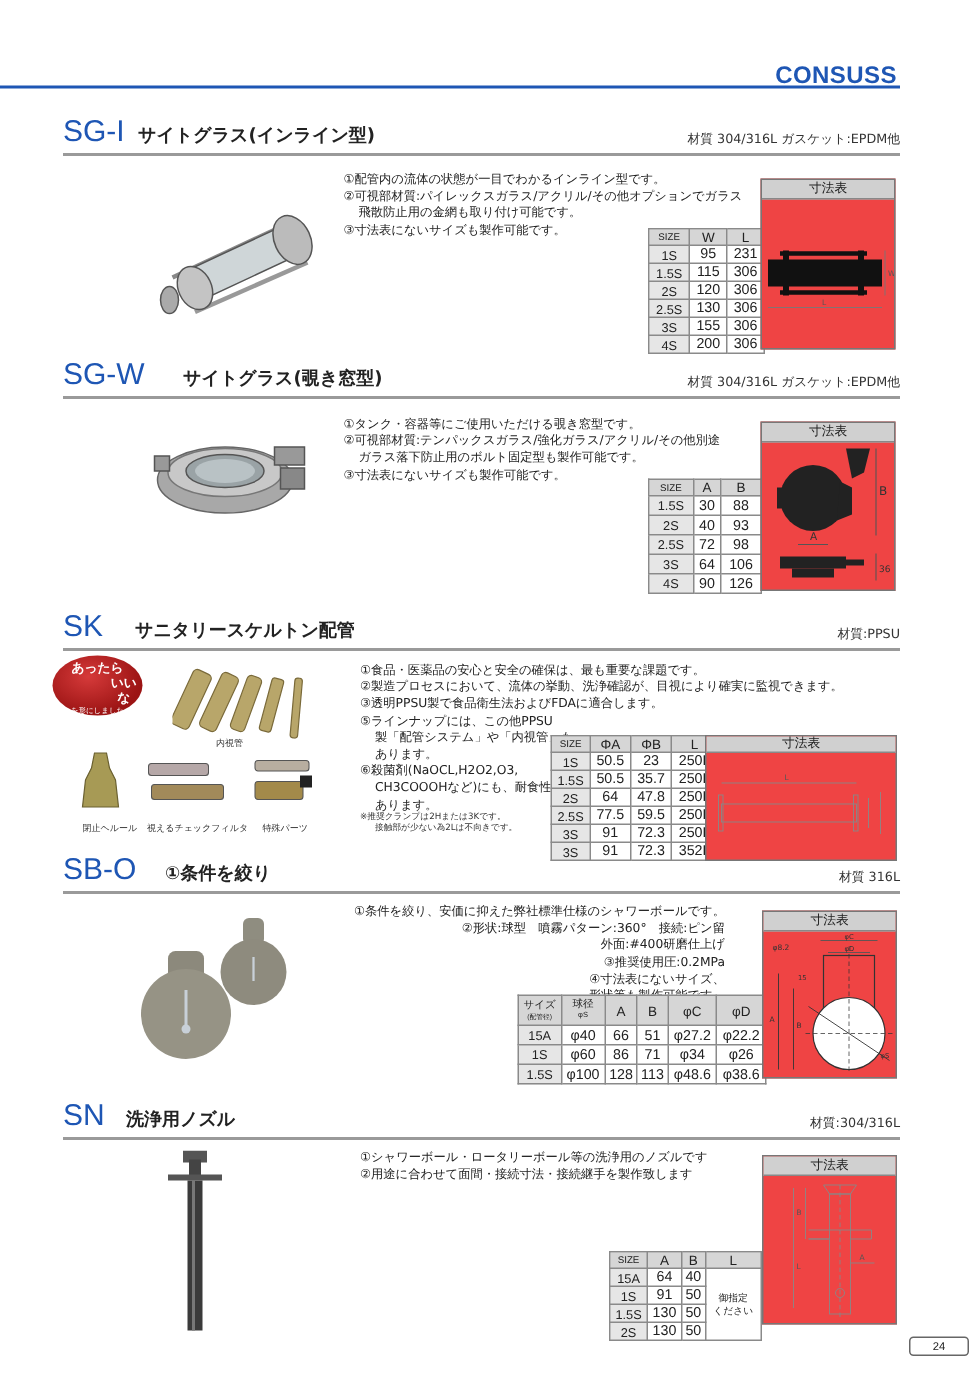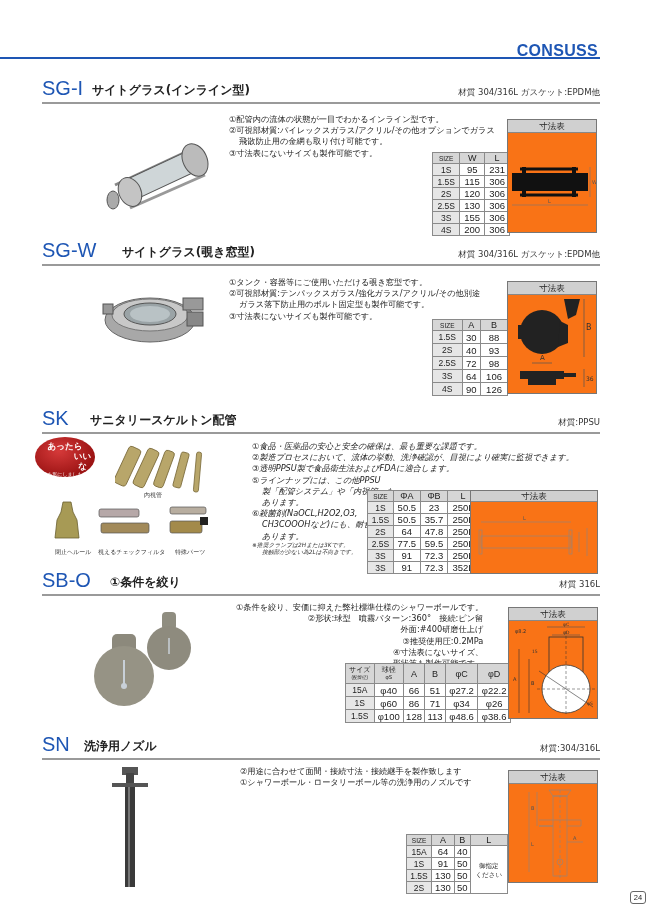--- a/index.html
+++ b/index.html
@@ -17,32 +17,32 @@
   .desc div { white-space: nowrap; }
   .desc .indent { padding-left: 10px; }
   .desc .note { font-size: 5.8px; line-height: 7px; color: #333; }
 
   table.spec { position: absolute; border-collapse: collapse; background: #fff; }
   table.spec td, table.spec th { border: 1px solid #8a8a8a; text-align: center; font-size: 9.5px; font-family: "Liberation Sans", sans-serif; font-weight: normal; color: #222; padding: 0; }
   table.spec th { background: #d6d6d6; font-size: 9px; }
   table.spec td.sz { background: #e6e6e6; font-size: 8.5px; }
   table.spec th.sz { font-size: 6.5px; }
 
-  .dimbox { position: absolute; border: 1px solid #777; background: #f97316; }
+  .dimbox { position: absolute; border: 1px solid #777; background: #ef4444; }
   .dimbox .dim-head { height: 13px; background: #d0d0d0; border-bottom: 1px solid #888; font-size: 8.5px; text-align: center; line-height: 13px; color: #222; }
   .dimbox svg { display: block; }
 
   .photo { position: absolute; }
   .badge { position: absolute; left: 35px; top: 437px; width: 60px; height: 40px; border-radius: 50%; background: radial-gradient(ellipse at 40% 35%, #d63a3a, #9c1414 70%); color: #fff; text-align: center; font-family: "DejaVu Serif", serif; }
   .badge .b1 { font-size: 8.5px; line-height: 10px; margin-top: 4px; font-weight: bold; }
   .badge .b2 { font-size: 8.5px; line-height: 10px; font-weight: bold; padding-left: 35px; }
   .badge .b3 { font-size: 5px; line-height: 7px; }
   .caption { position: absolute; font-size: 6px; color: #333; white-space: nowrap; }
 
-  .page-num { position: absolute; left: 630px; top: 891px; width: 16px; height: 13px; border: 1px solid #666; border-radius: 3px; font-size: 7.5px; text-align: center; line-height: 12px; color: #222; font-family: "Liberation Sans", sans-serif; }
+  .page-num { position: absolute; left: 606px; top: 891px; width: 40px; height: 13px; border: 1px solid #666; border-radius: 3px; font-size: 7.5px; text-align: center; line-height: 12px; color: #222; font-family: "Liberation Sans", sans-serif; }
 </style>
 </head>
 <body>
 
 <div class="brand-bar"></div>
 <div class="brand">CONSUSS</div>
 
 <div class="sec-head" style="top:74px;">
   <span class="sec-code">SG-I</span>
   <span class="sec-title" style="left:50px;">サイトグラス(インライン型)</span>
@@ -244,21 +244,21 @@
   <svg width="44" height="36" viewBox="0 0 44 36">
     <rect x="2" y="4" width="36" height="7" rx="2" fill="#b8aea0" stroke="#555" stroke-width="0.7"></rect>
     <rect x="2" y="18" width="32" height="12" rx="2" fill="#a38a4a" stroke="#555" stroke-width="0.7"></rect>
     <rect x="32" y="14" width="8" height="8" fill="#222"></rect>
   </svg>
 </div>
 <div class="caption" style="left:55px;top:548px;">閉止ヘルール</div>
 <div class="caption" style="left:98px;top:548px;">視えるチェックフィルタ</div>
 <div class="caption" style="left:175px;top:548px;">特殊パーツ</div>
 
-<div class="desc" style="left:252px;top:441px;font-style:italic;">
+<div class="desc" style="left:240px;top:441px;">
   <div>①食品・医薬品の安心と安全の確保は、最も重要な課題です。</div>
   <div>②製造プロセスにおいて、流体の挙動、洗浄確認が、目視により確実に監視できます。</div>
   <div>③透明PPSU製で食品衛生法およびFDAに適合します。</div>
   <div>⑤ラインナップには、この他PPSU</div>
   <div class="indent">製「配管システム」や「内視管」も</div>
   <div class="indent">あります。</div>
   <div>⑥殺菌剤(NaOCL,H2O2,O3,</div>
   <div class="indent">CH3COOOHなど)にも、耐食性が</div>
   <div class="indent">あります。</div>
   <div class="note">※推奨クランプは2Hまたは3Kです。</div>
@@ -421,22 +421,22 @@
   <svg width="40" height="130" viewBox="0 0 40 130">
     <rect x="12" y="0" width="16" height="8" fill="#555"></rect>
     <rect x="16" y="6" width="8" height="12" fill="#444"></rect>
     <rect x="2" y="16" width="36" height="4" fill="#555"></rect>
     <rect x="15" y="20" width="10" height="100" fill="#3a3a3a"></rect>
     <rect x="18" y="20" width="2" height="100" fill="#777"></rect>
   </svg>
 </div>
 
 <div class="desc" style="left:240px;top:766px;">
+  <div>①シャワーボール・ロータリーボール等の洗浄用のノズルです</div>
   <div>②用途に合わせて面間・接続寸法・接続継手を製作致します</div>
-  <div>①シャワーボール・ロータリーボール等の洗浄用のノズルです</div>
 </div>
 
 <table class="spec" style="left:406px;top:834px;width:102px;">
   <tbody>
       <tr style="height:11px;">
     <th class="sz">SIZE</th>
     <th>A</th>
     <th>B</th>
     <th>L</th>
   </tr>

